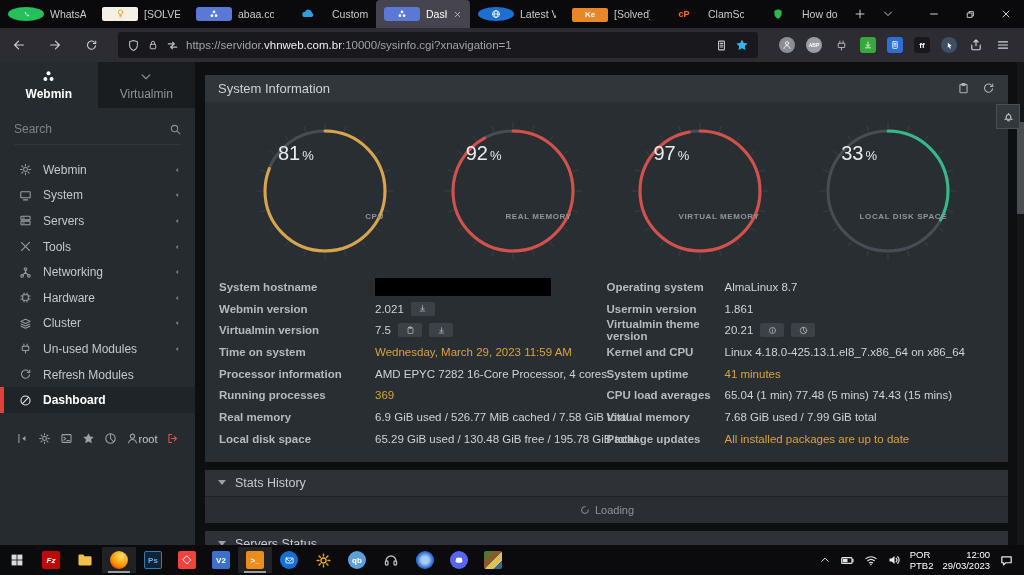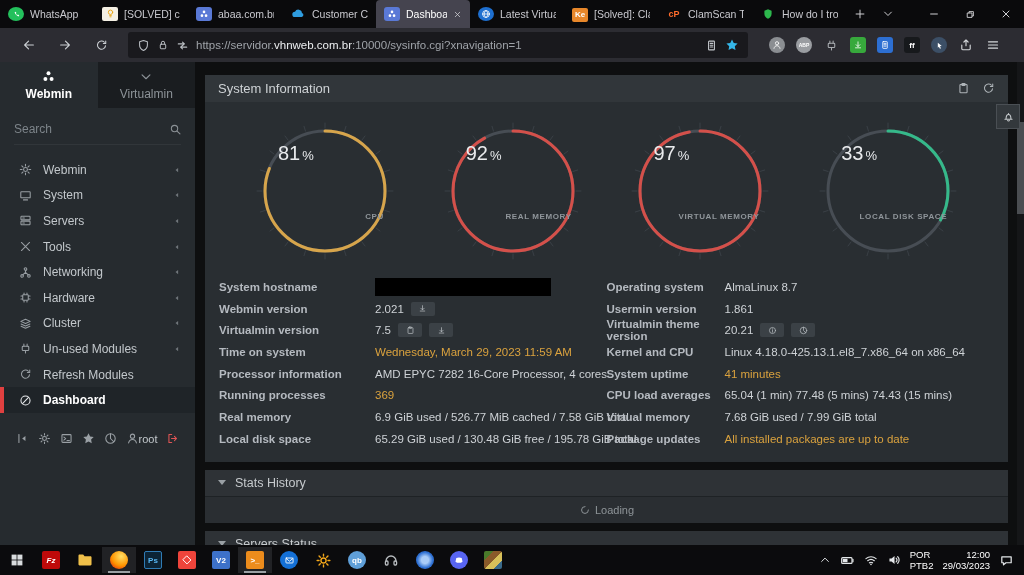--- a/index.html
+++ b/index.html
@@ -9,28 +9,28 @@
   svg{fill:none;stroke:currentColor;stroke-width:1.3;stroke-linecap:round;stroke-linejoin:round;display:block;}
   svg .f{fill:currentColor;stroke:none;}
 
   
   .tabbar{height:28px;background:#0a0a0c;display:flex;align-items:stretch;}
   .tabstrip{display:flex;align-items:stretch;}
   .tab{width:94px;display:flex;align-items:center;gap:6px;padding:0 8px;color:#c9c9cf;font-size:10.5px;cursor:default;}
   .tab .tlabel{white-space:nowrap;overflow:hidden;flex:1;}
   .tab.active{background:#45444f;border-radius:4px 4px 0 0;color:#fff;}
   .tab .tclose{color:#d6d6da;flex:none;}
-  .fv{display:inline-flex;width:16px;height:14px;align-items:center;justify-content:center;flex:none;border-radius:2px;}
+  .fv{display:inline-flex;width:36px;height:14px;align-items:center;justify-content:center;flex:none;border-radius:2px;}
   .fv.txt{font-weight:bold;font-size:8px;line-height:1;}
   .tbtn{width:28px;display:flex;align-items:center;justify-content:center;color:#d2d2d6;}
   .wincontrols{margin-left:auto;display:flex;}
   .winbtn{width:36px;display:flex;align-items:center;justify-content:center;color:#d6d6da;}
 
   
-  .navbar{height:34px;background:#2c2c32;display:flex;align-items:center;padding:0 16px;gap:10px;}
+  .navbar{height:34px;background:#2c2c32;display:flex;align-items:center;padding:0 6px;gap:10px;}
   .navbtn{width:26px;height:26px;display:flex;align-items:center;justify-content:center;color:#ccd0d4;border-radius:3px;flex:none;}
   .urlbar{flex:1;height:26px;background:#19191d;border-radius:3px;display:flex;align-items:center;padding:0 9px;gap:7px;margin:0 4px;min-width:0;}
   .urlicons{display:flex;gap:7px;color:#b9bdc2;flex:none;align-items:center;}
   .urltext{color:#9fa3a9;font-size:11.5px;white-space:nowrap;overflow:hidden;flex:1;}
   .urltext .ustrong{color:#eceef0;}
   .ubtn{color:#c3c7cc;flex:none;display:flex;}
   .ubtn.star{color:#35b6e8;}
   .extrow{display:flex;align-items:center;gap:5px;padding:0 4px;}
   .ext{width:22px;height:22px;display:flex;align-items:center;justify-content:center;border-radius:3px;flex:none;font-weight:bold;}
   .ext .bubble{width:16px;height:16px;border-radius:50%;display:flex;align-items:center;justify-content:center;}

